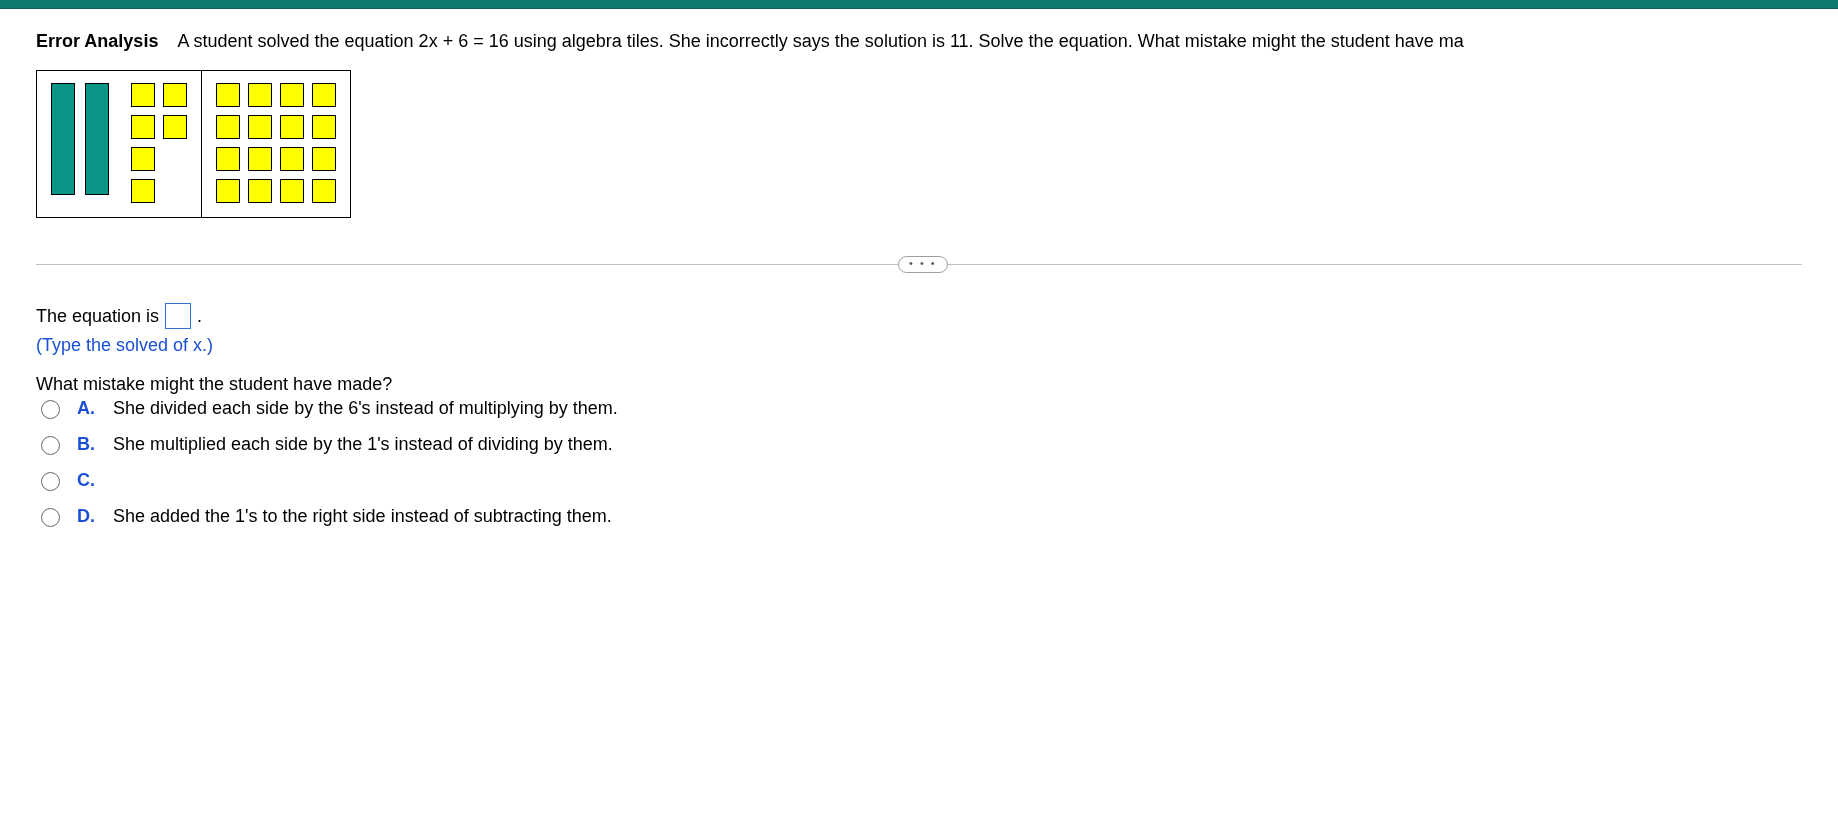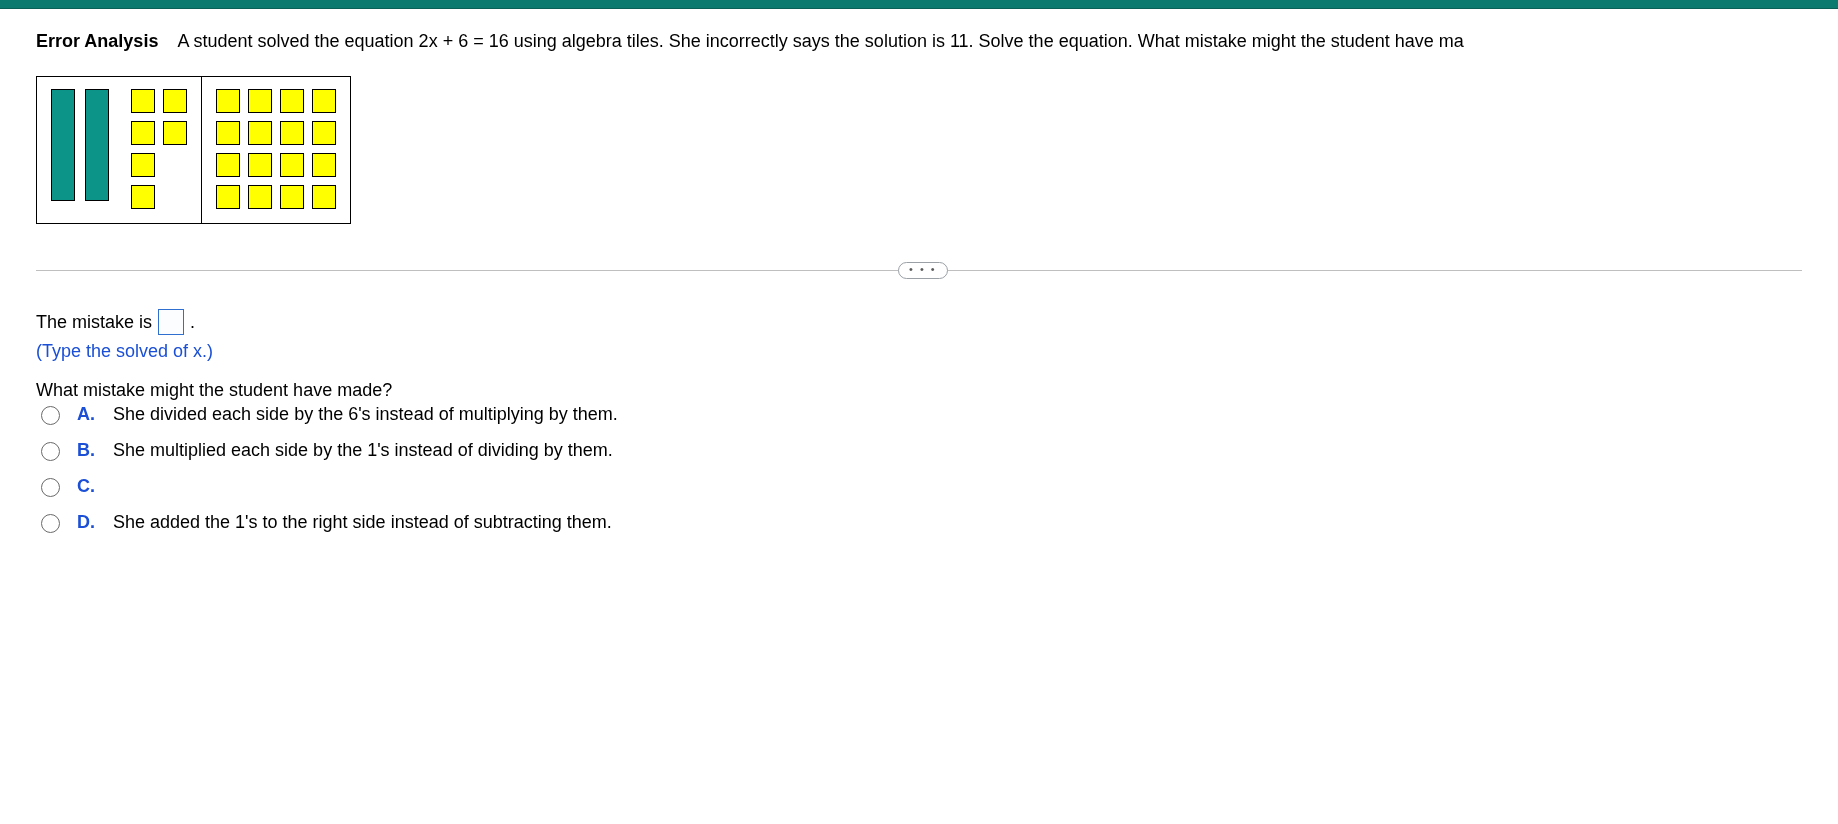--- a/index.html
+++ b/index.html
@@ -12,21 +12,21 @@
   }
   .topbar {
     height: 9px;
     background: #0d7a6f;
     border-bottom: 1px solid #0a5f57;
   }
   .content {
     padding: 22px 36px 20px 36px;
   }
   .prompt-line {
-    margin-bottom: 20px;
+    margin-bottom: 14px;
     white-space: nowrap;
   }
   .prompt-bold { font-weight: 700; }
   .tiles-wrap {
     border: 1px solid #000;
     display: inline-flex;
     margin-top: 4px;
     margin-bottom: 24px;
   }
   .tile-pane {
@@ -185,21 +185,21 @@
           </div>
         </div>
     </div>
   </div>
 
   <div class="divider-row">
     <div class="dots-pill">• • •</div>
   </div>
 
   <div class="answer-line">
-    <span>The mistake is</span>
+    <span>The equation is</span>
     <input class="answer-input" type="text" value="" style="">
     <span>.</span>
   </div>
 
   <div class="hint">(Type the solved of x.)</div>
 
   <div class="subq">What mistake might the student have made?</div>
 
   <div class="choices" id="choices">
       <label class="choice">

